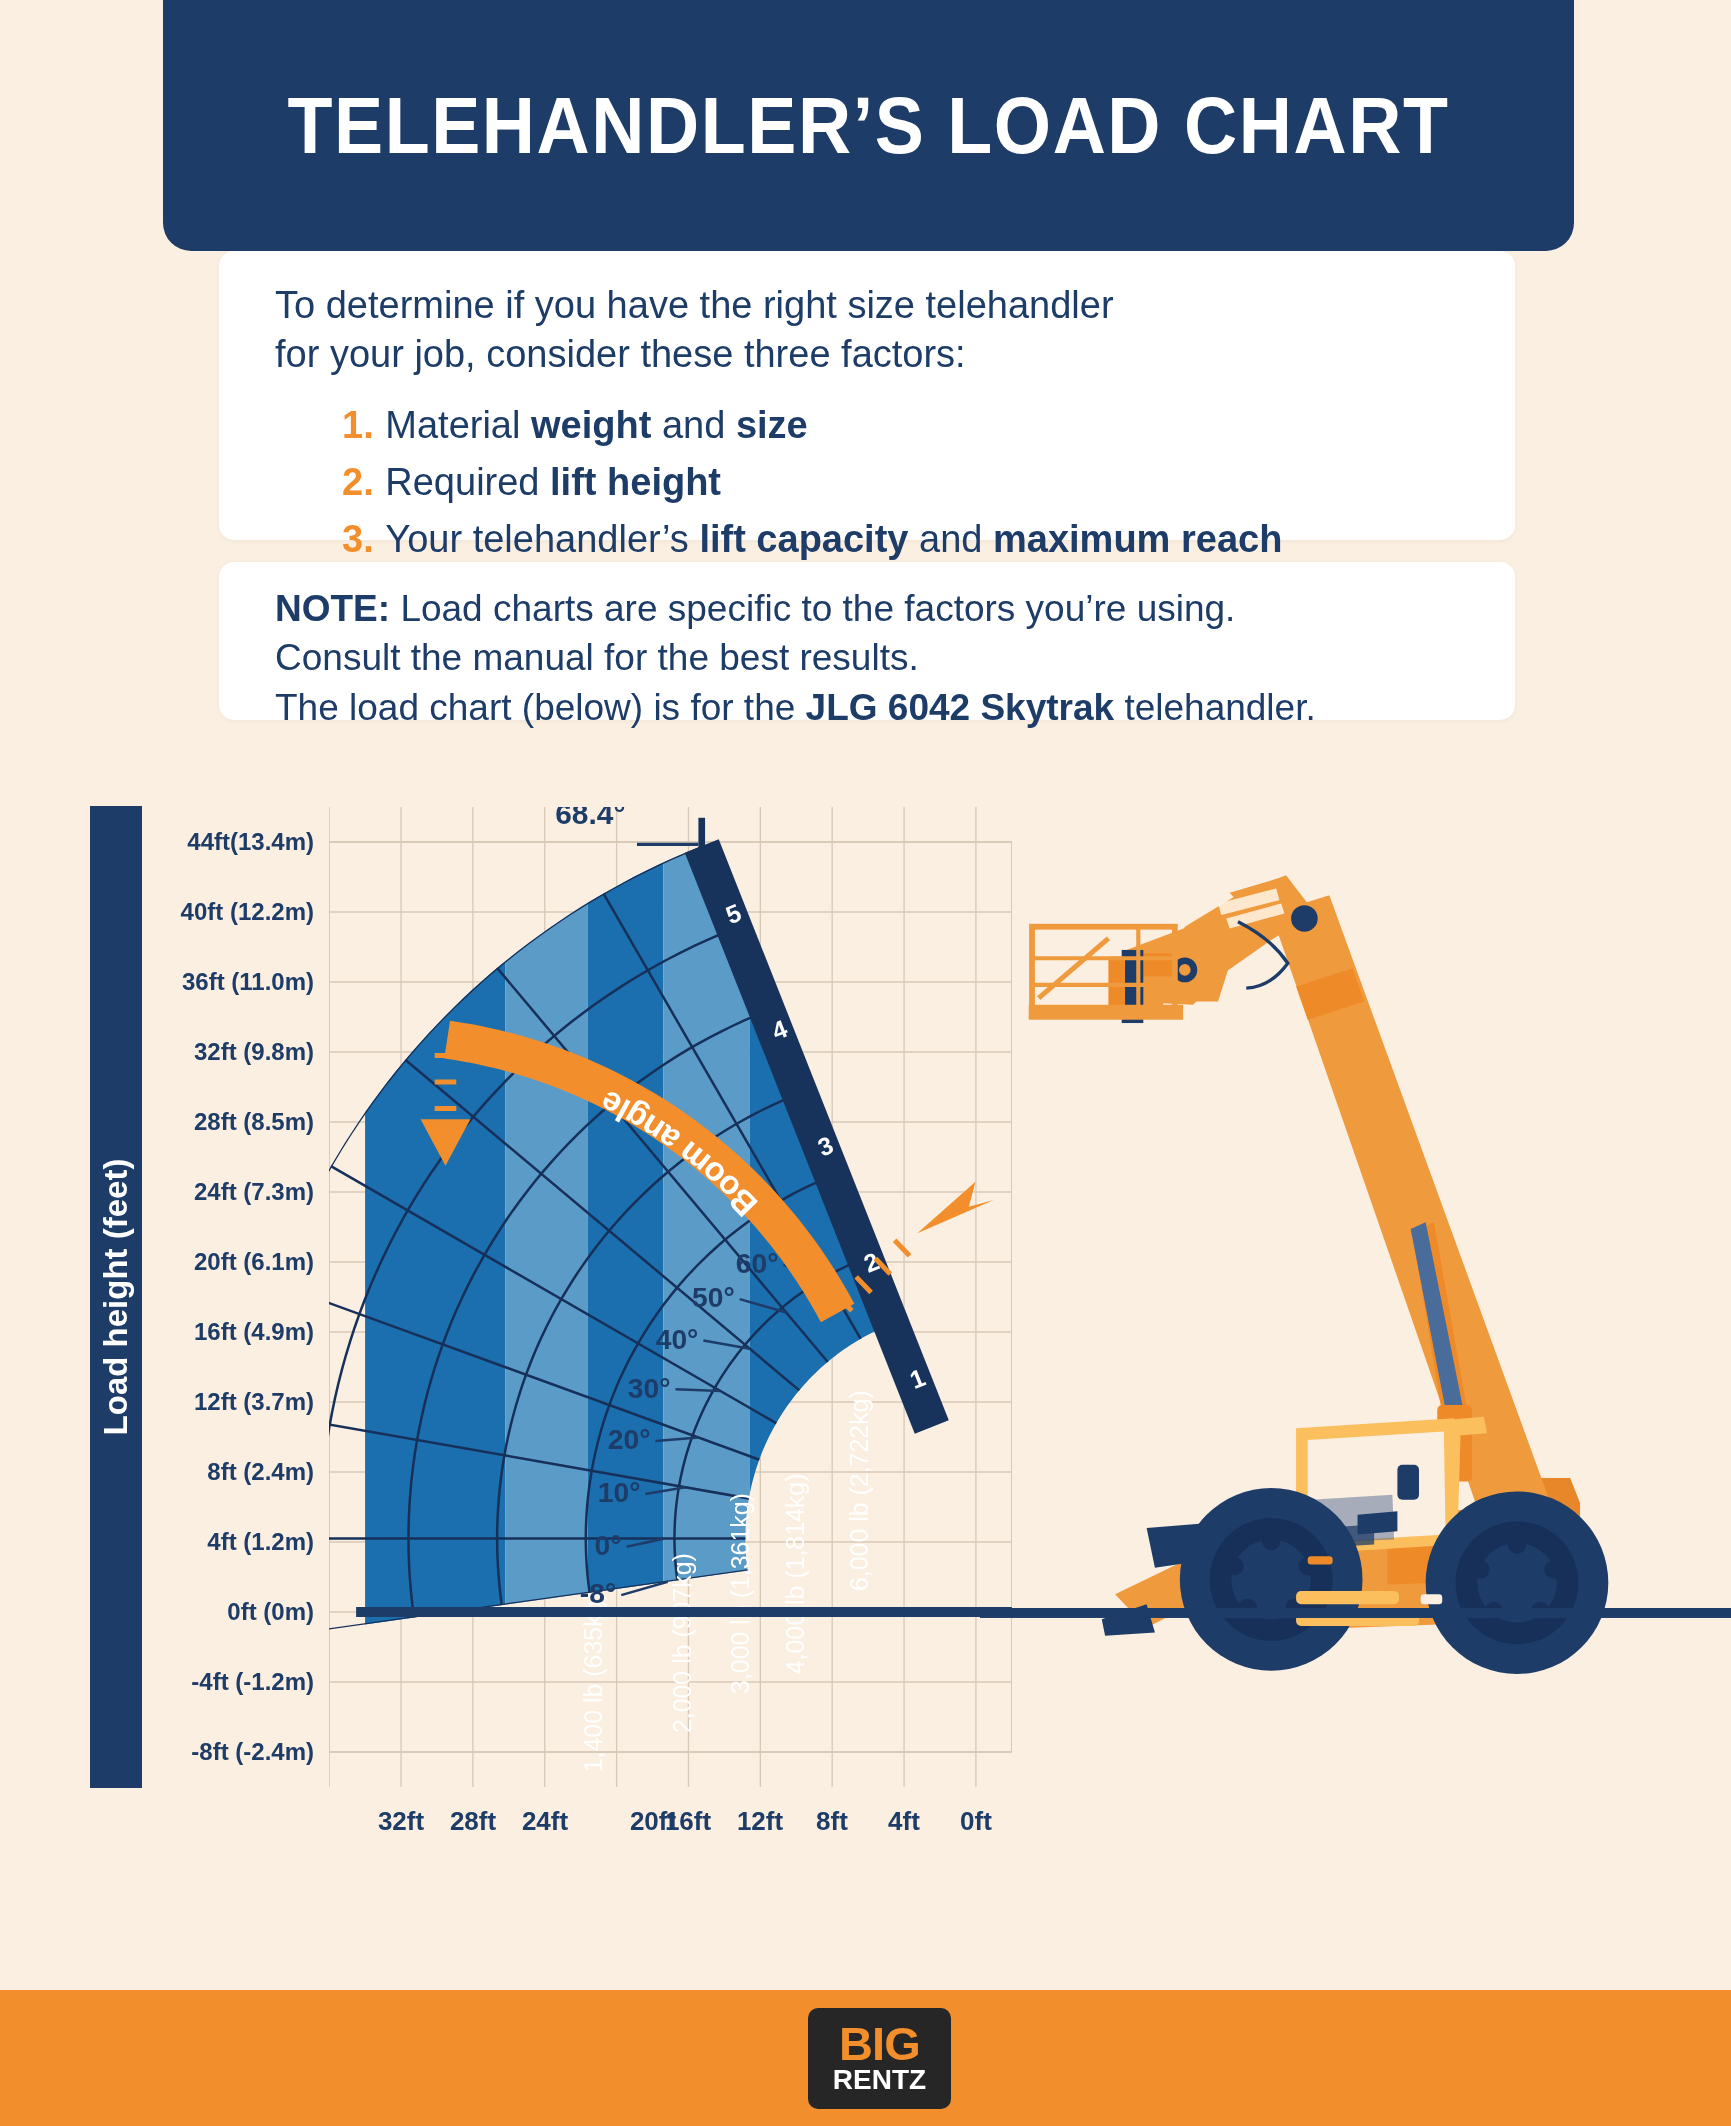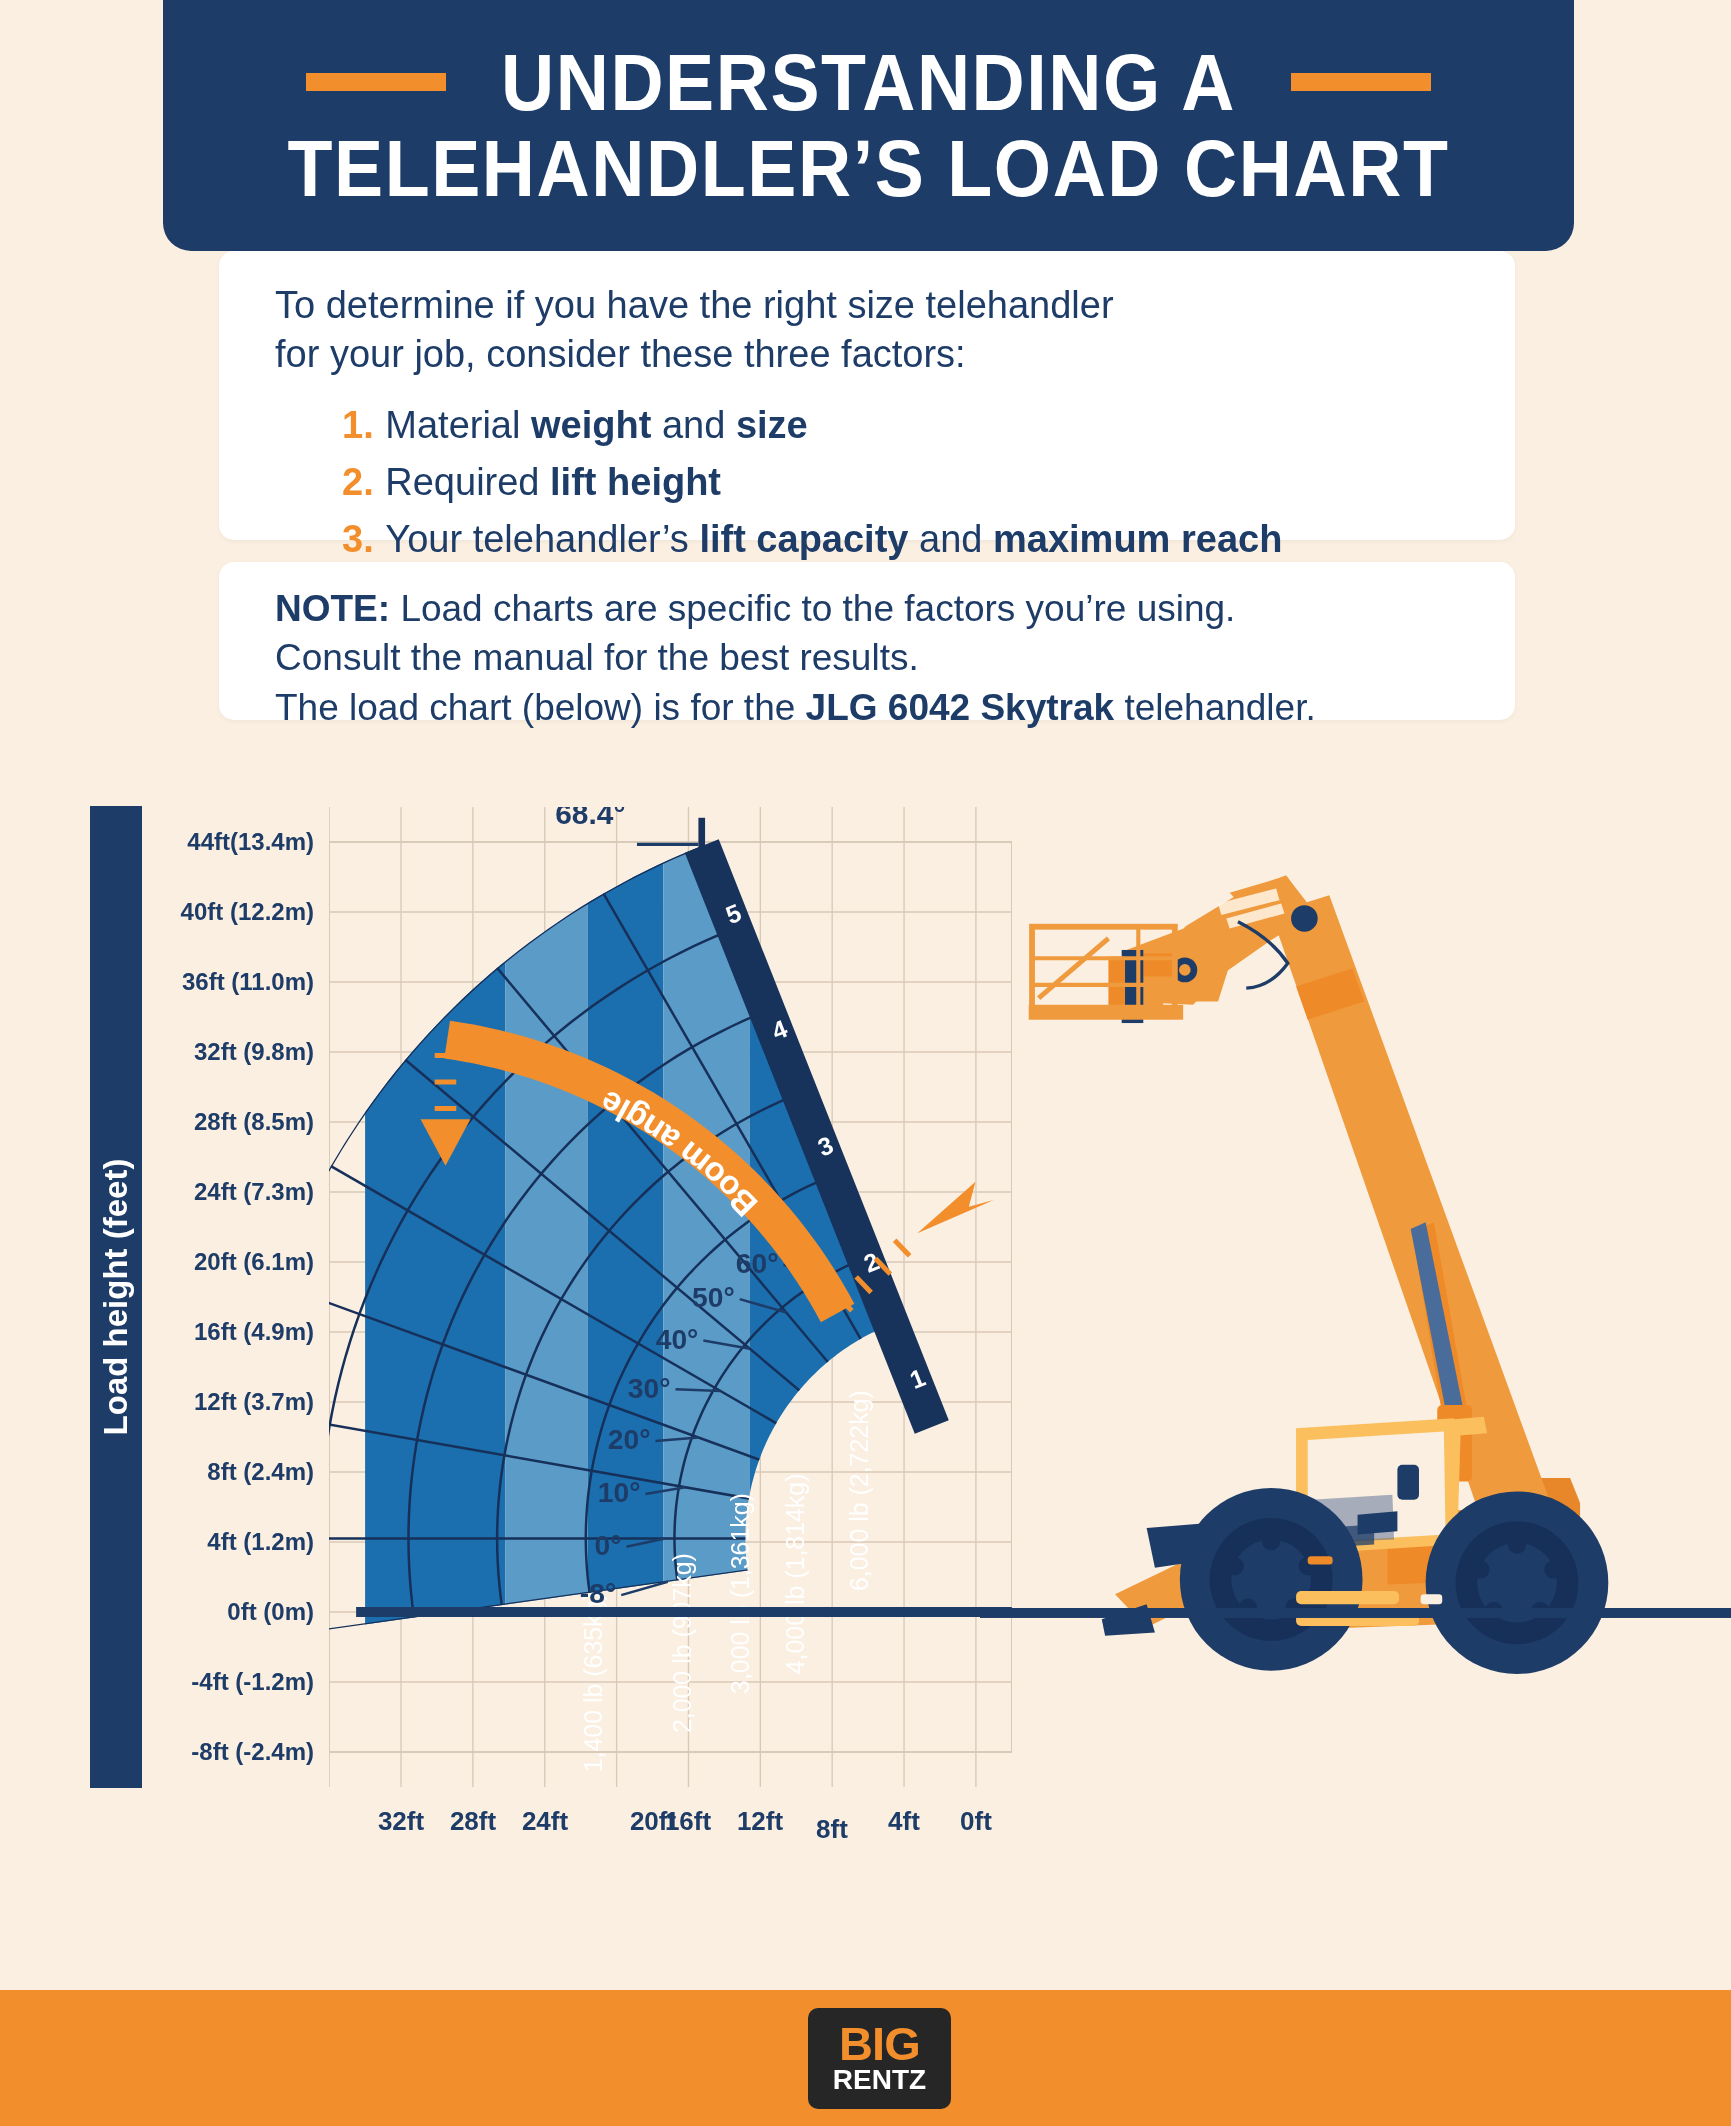--- a/index.html
+++ b/index.html
@@ -164,25 +164,20 @@
     font-family:"Liberation Sans Narrow","Liberation Sans",sans-serif;
     letter-spacing: 0px;
   }
 </style>
 </head>
 <body>
 
 <div id="page">
 
   <div class="header-bar">
-    <div class="title-row">
-      <div class="title-dash"></div>
-      <div class="title-line">UNDERSTANDING A</div>
-      <div class="title-dash"></div>
-    </div>
     <div class="title-line l2">TELEHANDLER’S LOAD CHART</div>
   </div>
 
   <div class="card" id="intro-card">
     <div class="lead body-text">
       <div>To determine if you have the right size telehandler</div>
       <div>for your job, consider these three factors:</div>
     </div>
     <ol class="factors" id="factor-list">
         <li>
@@ -340,21 +335,21 @@
       </svg>
   </div>
 
   <div id="xtick-holder">
       <div class="xtick" style="left: 72px; top: 5px;">32ft</div>
       <div class="xtick" style="left: 144px; top: 5px;">28ft</div>
       <div class="xtick" style="left: 216px; top: 5px;">24ft</div>
       <div class="xtick" style="left: 288px; top: 5px; margin-left: 36px;">20ft</div>
       <div class="xtick" style="left: 359px; top: 5px;">16ft</div>
       <div class="xtick" style="left: 431px; top: 5px;">12ft</div>
-      <div class="xtick" style="left: 503px; top: 5px; margin-top: 8px;">8ft</div>
+      <div class="xtick" style="left: 503px; top: 5px;">8ft</div>
       <div class="xtick" style="left: 575px; top: 5px;">4ft</div>
       <div class="xtick" style="left: 647px; top: 5px;">0ft</div>
     </div>
 
 
   <svg id="machine" viewBox="0 0 720 1020">
     <g>
 
       <path d="M596 760 L660 760 L672 790 L672 930 L640 940 L596 900 Z" fill="#E8862A"></path>
 

